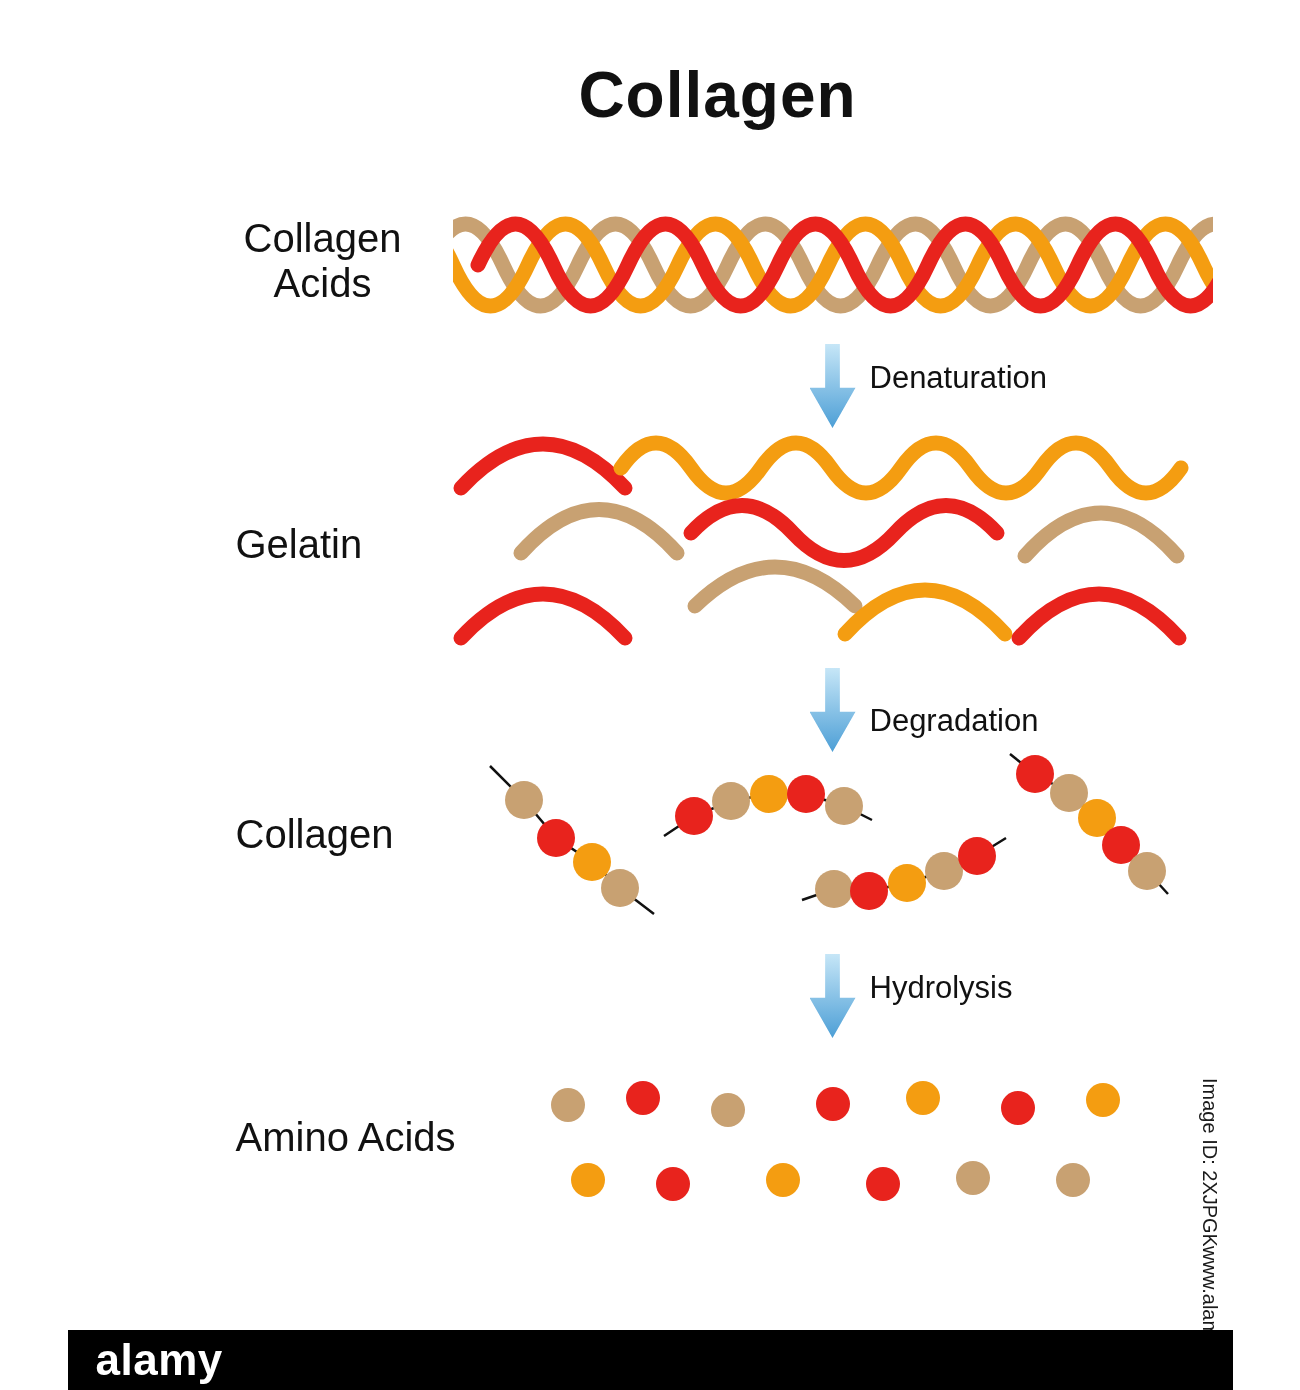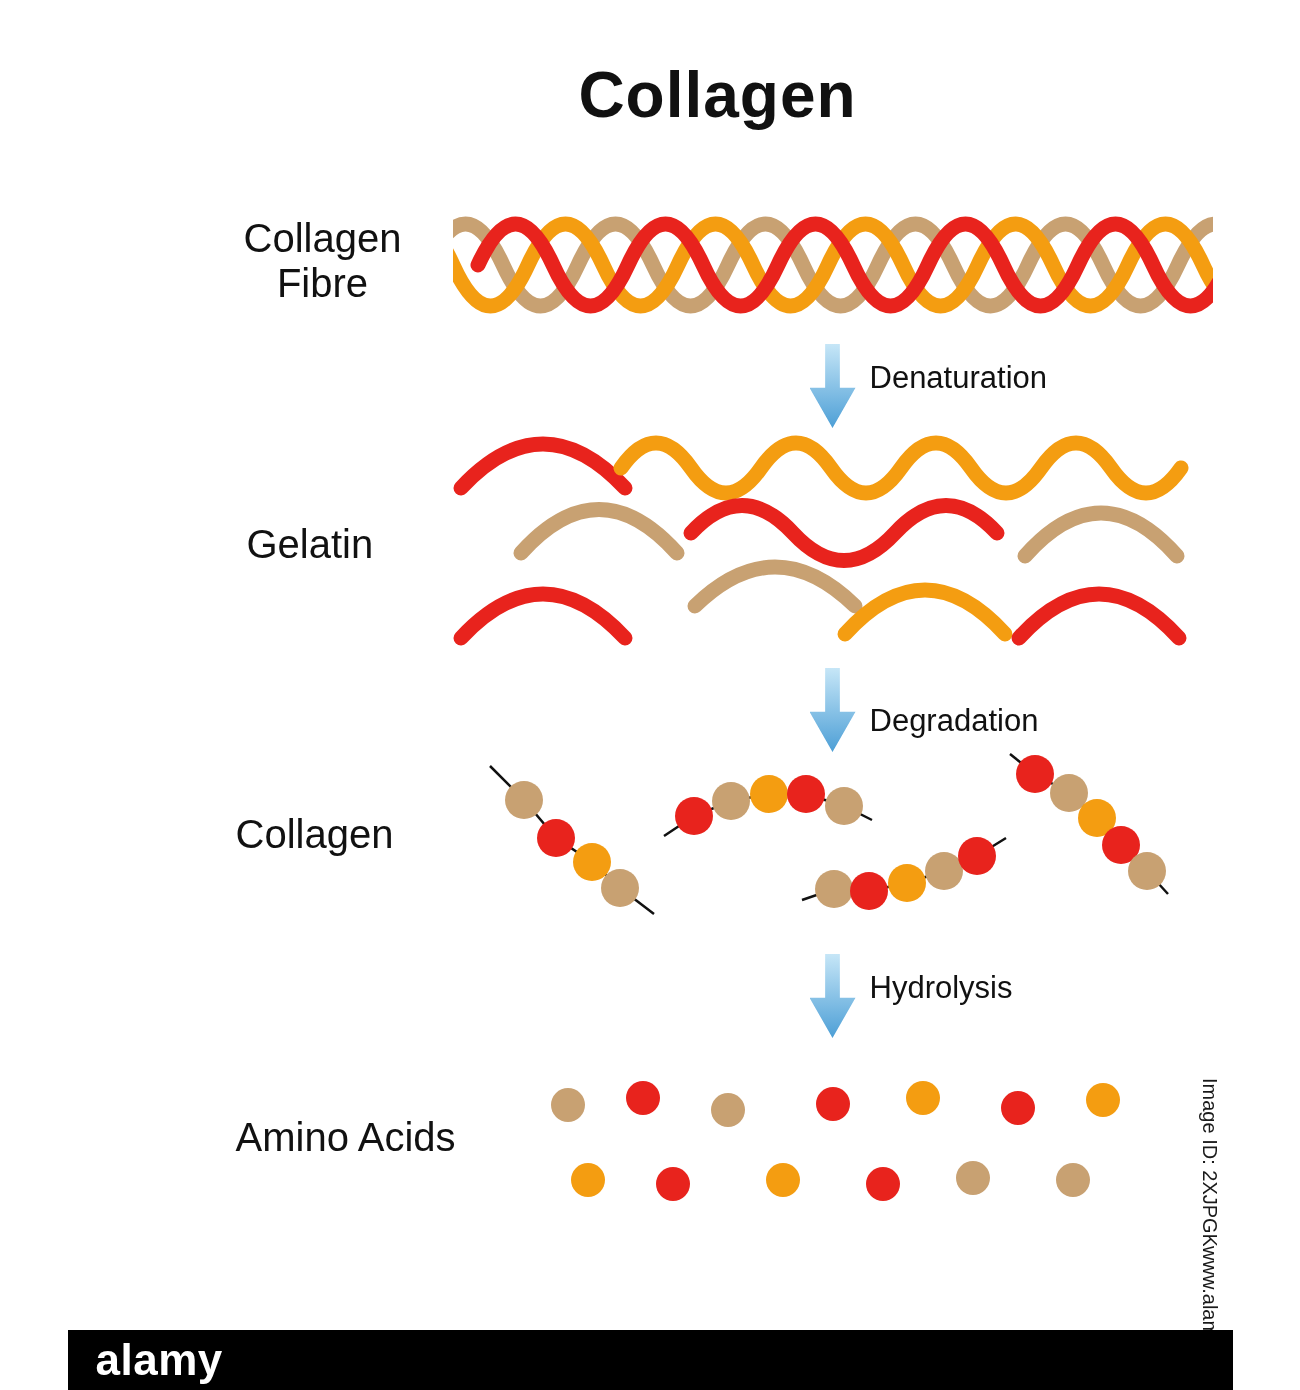--- a/index.html
+++ b/index.html
@@ -14,21 +14,21 @@
   }
   .abs{position:absolute;}
   .page-title{
     top:58px;left:0;width:1300px;
     text-align:center;
     font-size:64px;font-weight:800;letter-spacing:1px;
   }
   .stage-label{font-size:40px;line-height:1.12;color:var(--text,#111);}
   .process-label{font-size:31px;color:var(--text,#111);}
   .fibre-label{left:148px;top:216px;width:214px;text-align:center;}
-  .gelatin-label{left:179px;top:522px;text-align:right;}
+  .gelatin-label{left:168px;top:522px;text-align:right;}
   .peptides-label{left:168px;top:812px;}
   .amino-label{left:168px;top:1115px;}
 
   .arrow{
     width:46px;height:84px;
     background:linear-gradient(to bottom,var(--arrow-light,#c6e6f7) 0%,var(--arrow-dark,#4d9fd6) 100%);
     clip-path:polygon(34% 0,66% 0,66% 52%,100% 52%,50% 100%,0 52%,34% 52%);
   }
   .arrow1{left:742px;top:344px;}
   .arrow2{left:742px;top:668px;}
@@ -67,21 +67,21 @@
 </style>
 </head>
 <body>
 
 <div id="canvas">
 
   <div class="abs page-title">Collagen</div>
 
   <div class="abs stage-label fibre-label">
     <div>Collagen</div>
-    <div>Fibre</div>
+    <div>Acids</div>
   </div>
 
   <svg class="abs" style="left:385px;top:205px;" width="760" height="120" viewBox="0 0 760 120">
     <path class="strand s-tan" d="M -25 60 Q 12.5 -22 50 60 T 125 60 T 200 60 T 275 60 T 350 60 T 425 60 T 500 60 T 575 60 T 650 60 T 725 60 T 800 60"></path>
     <path class="strand s-orange" d="M -75 60 Q -37.5 -22 0 60 T 75 60 T 150 60 T 225 60 T 300 60 T 375 60 T 450 60 T 525 60 T 600 60 T 675 60 T 750 60 T 825 60"></path>
     <path class="strand s-red" d="M 25 60 Q 62.5 -22 100 60 T 175 60 T 250 60 T 325 60 T 400 60 T 475 60 T 550 60 T 625 60 T 700 60 T 775 60 T 850 60"></path>
   </svg>
 
   <div class="abs arrow arrow1"></div>
   <div class="abs process-label plabel1">Denaturation</div>

